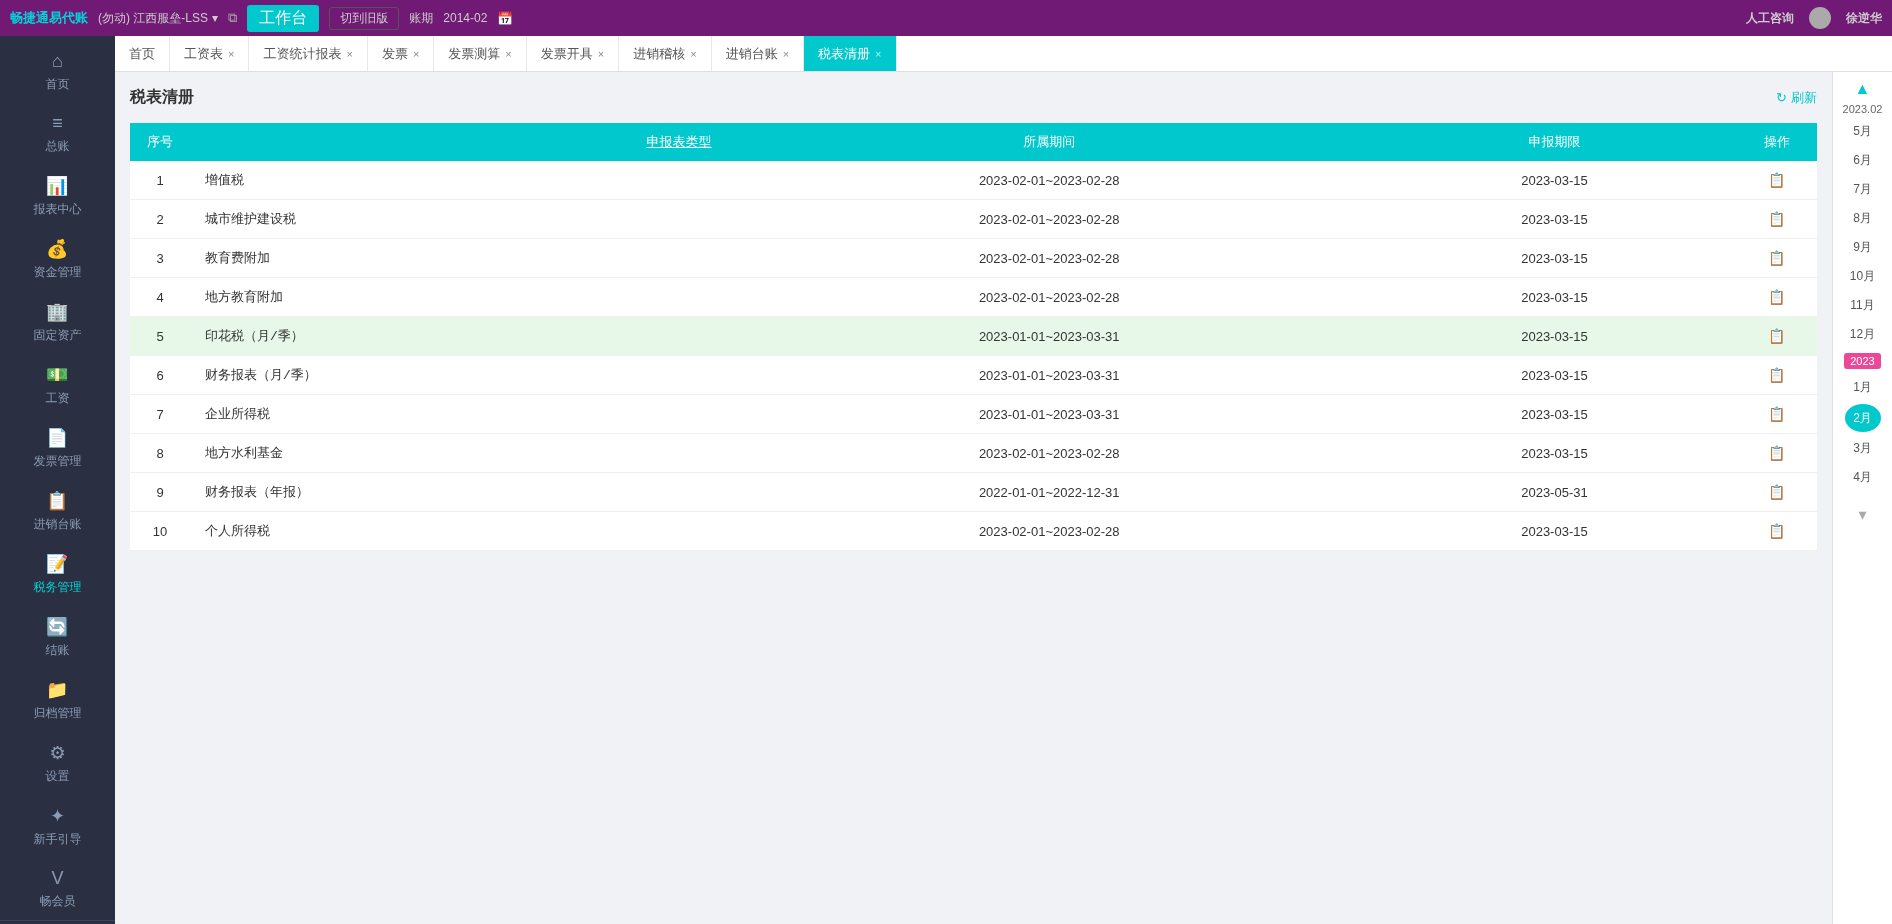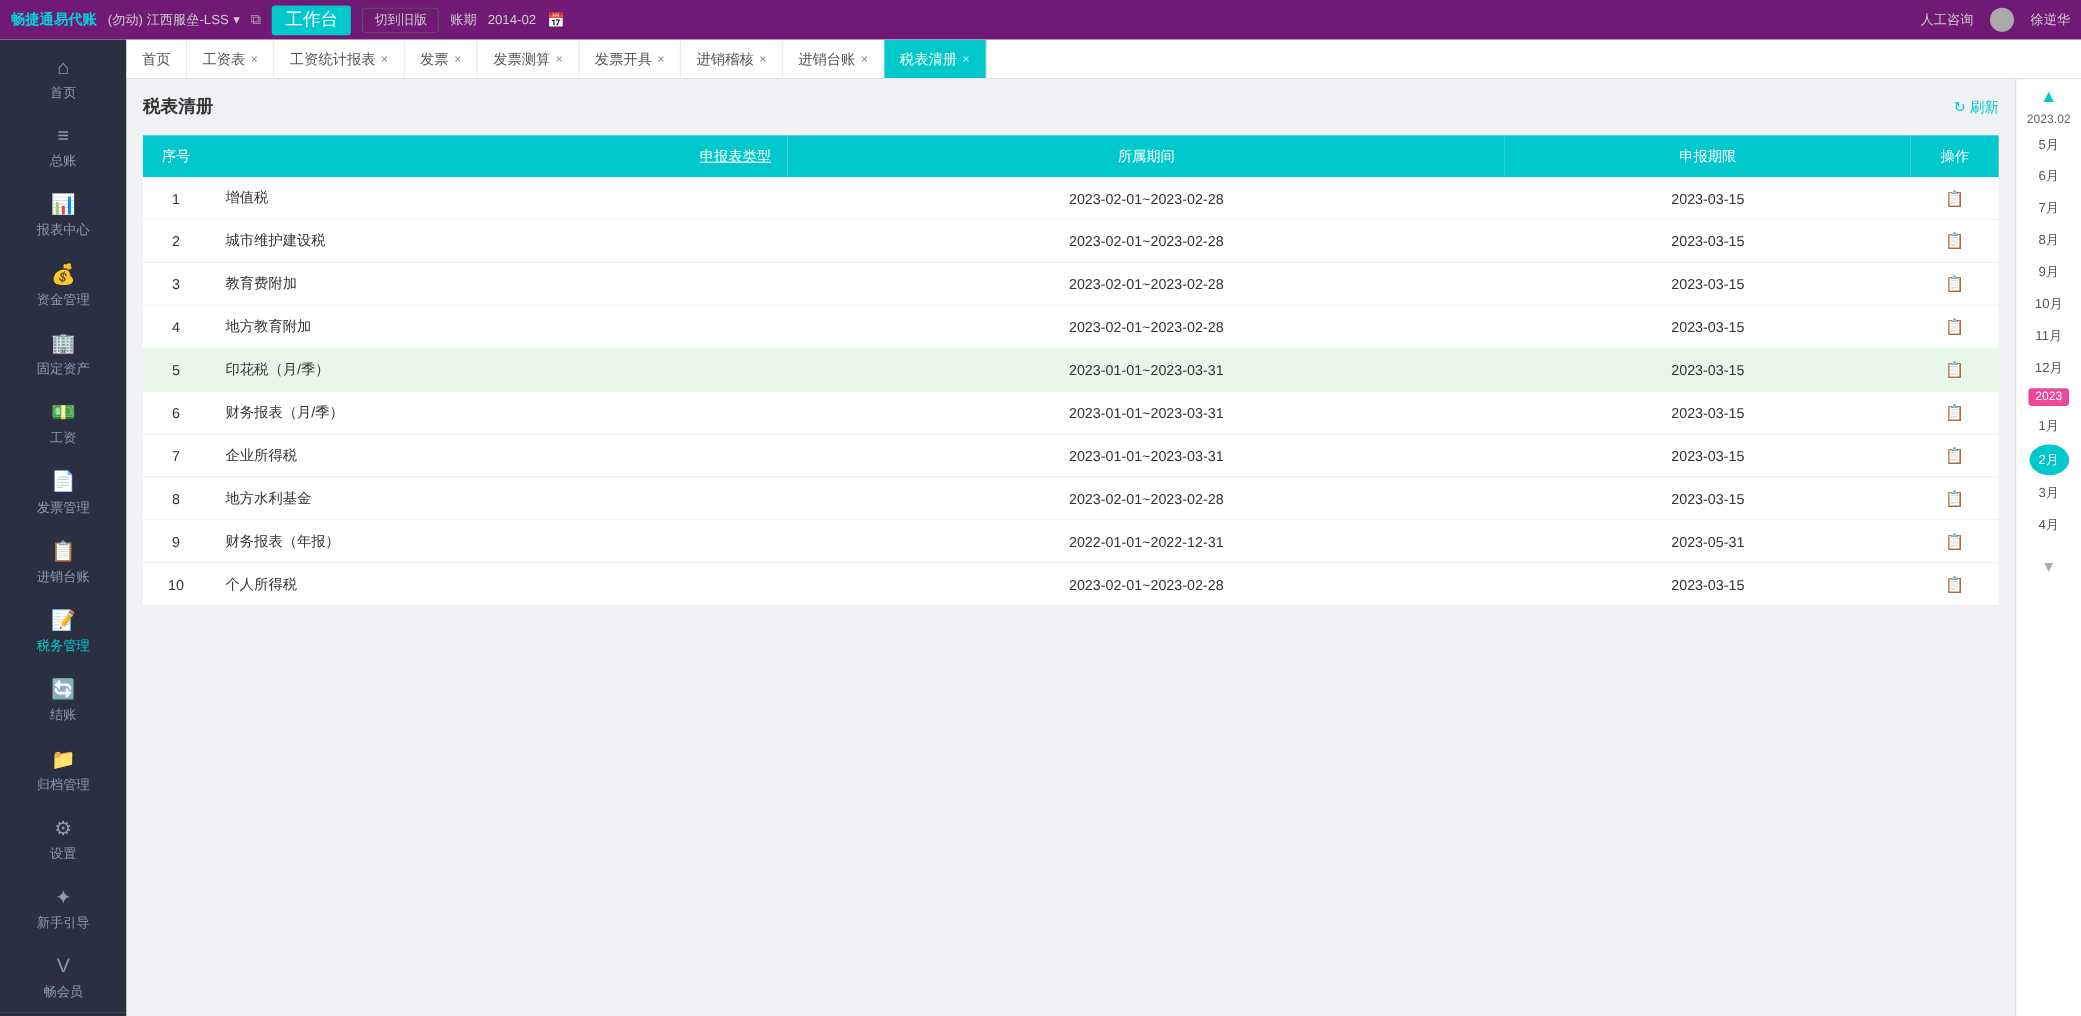--- a/index.html
+++ b/index.html
@@ -50,21 +50,21 @@
       font-size: 12px;
     }
     .top-bar-right {
       margin-left: auto;
       display: flex;
       align-items: center;
       gap: 15px;
       color: #ccc;
       font-size: 12px;
     }
-    .top-bar-right span { cursor: pointer; }
+    .top-bar-right span { cursor: pointer; font-weight: bold; }
 
     
     .main-layout {
       display: flex;
       flex: 1;
       overflow: hidden;
     }
 
     
     .sidebar {
@@ -193,20 +193,21 @@
       background: #e8f8e8;
     }
     .data-table tbody td {
       padding: 10px 15px;
       text-align: center;
       color: #333;
       font-size: 13px;
     }
     .data-table tbody td:nth-child(2) {
       text-align: left;
+      font-family: Liberation Mono, monospace;
     }
     .action-icon {
       color: #aaa;
       cursor: pointer;
       font-size: 14px;
     }
 
     
     .right-panel {
       width: 60px;

